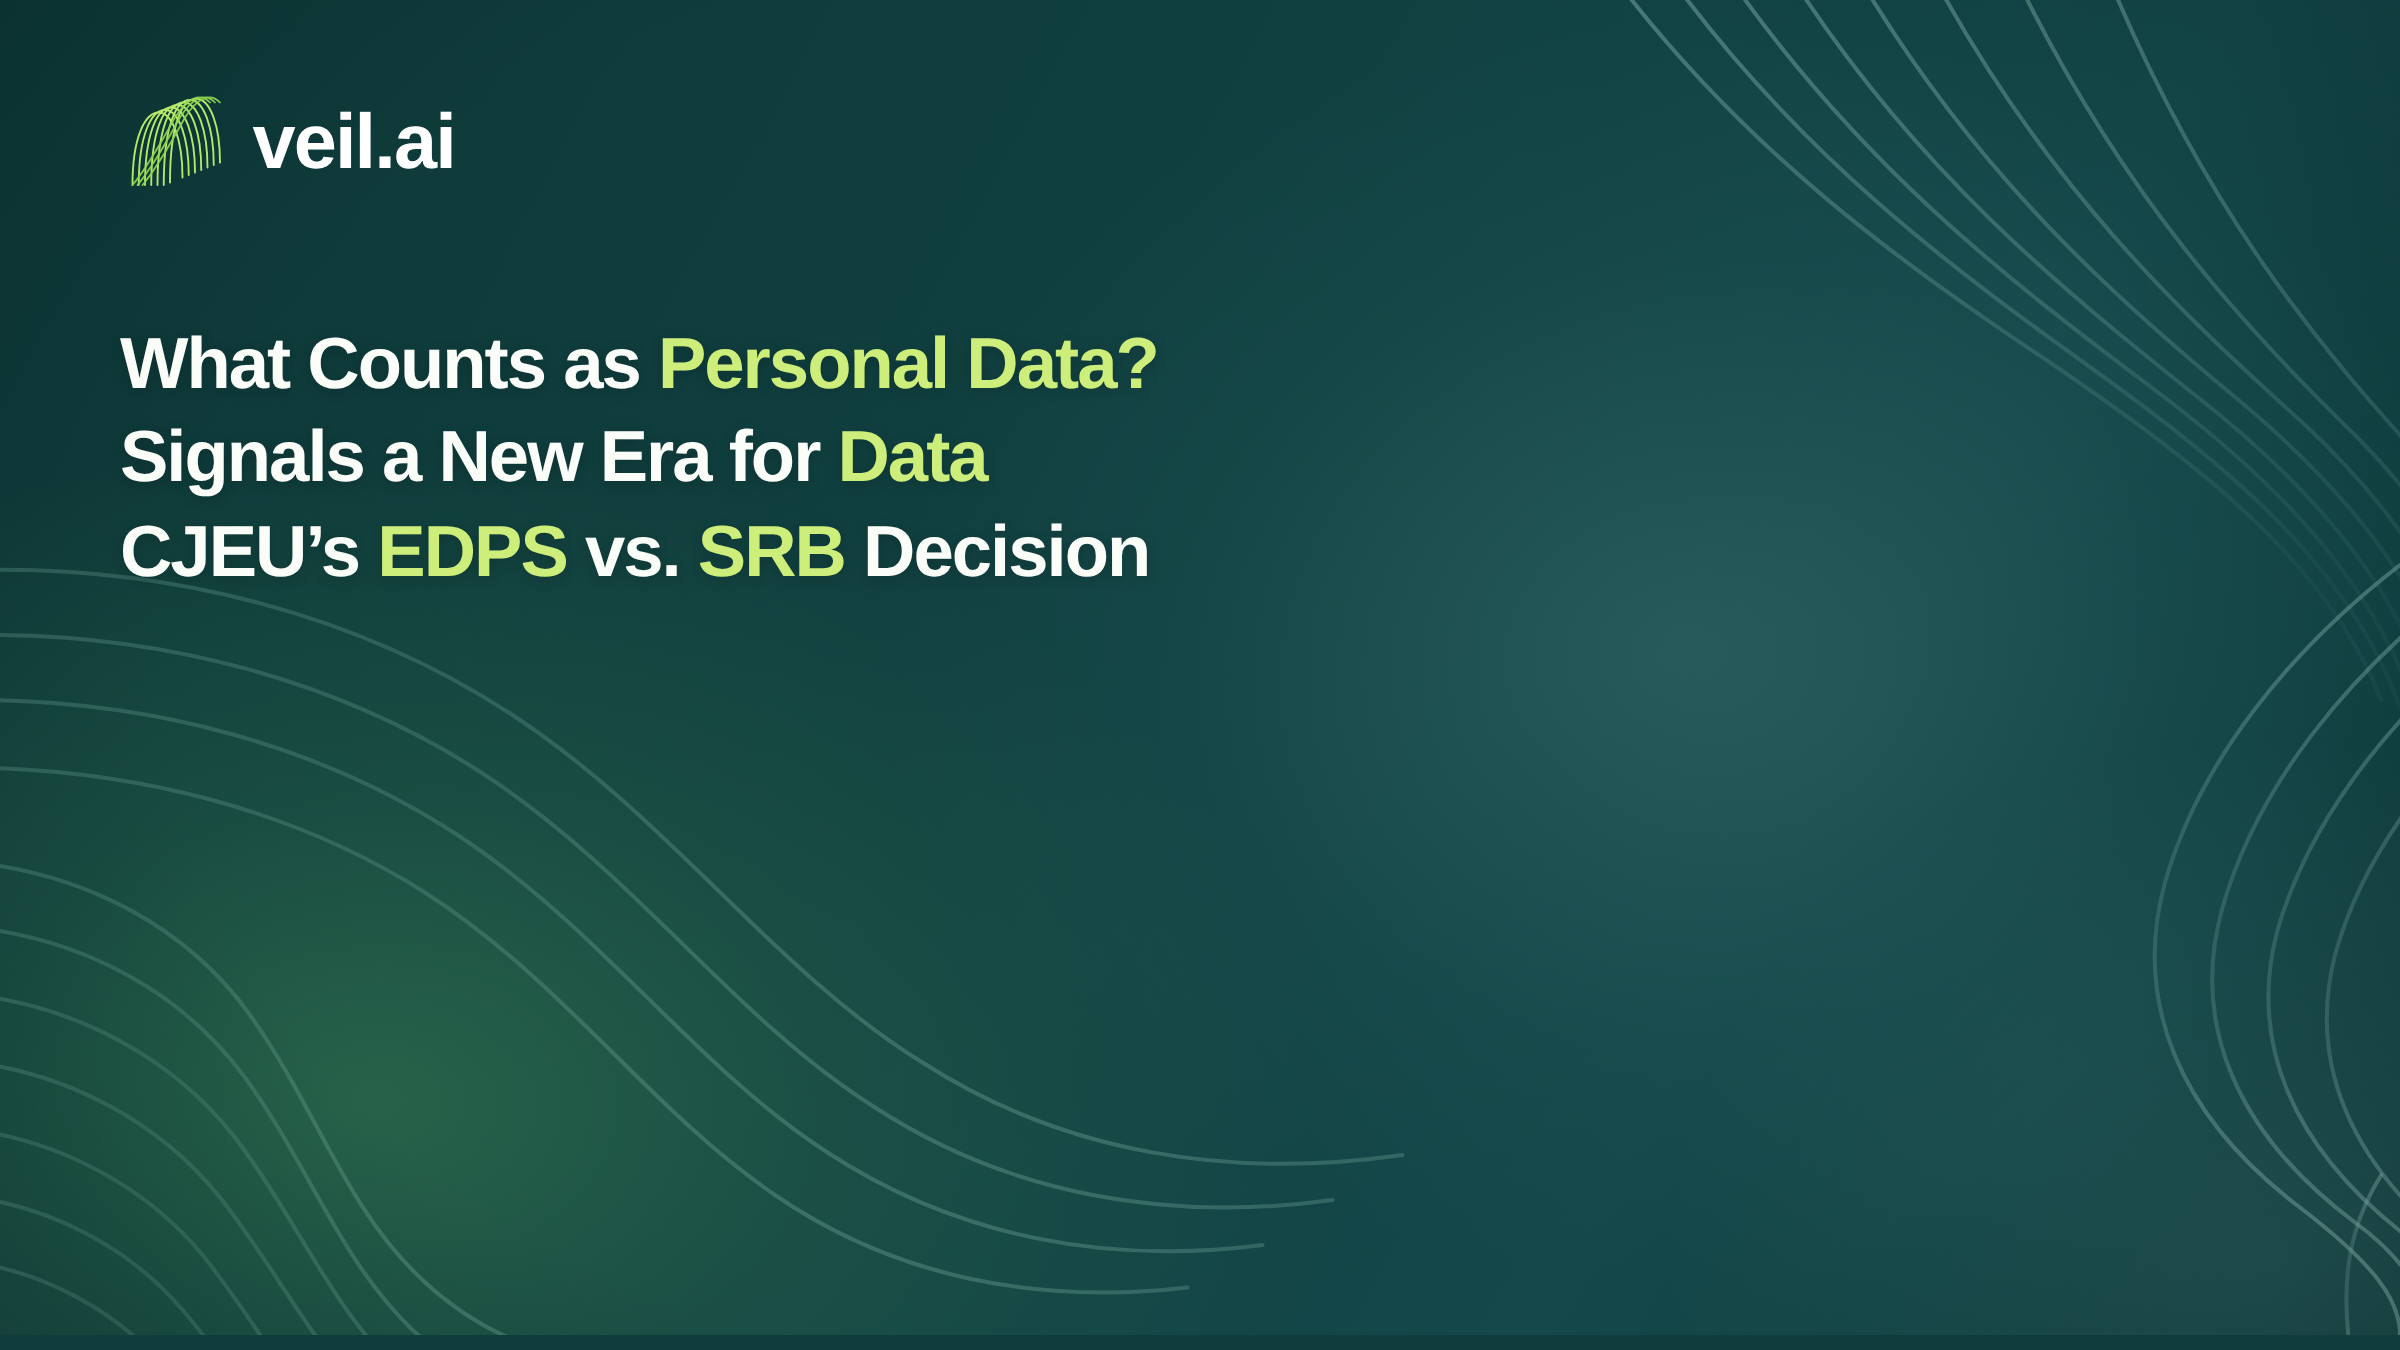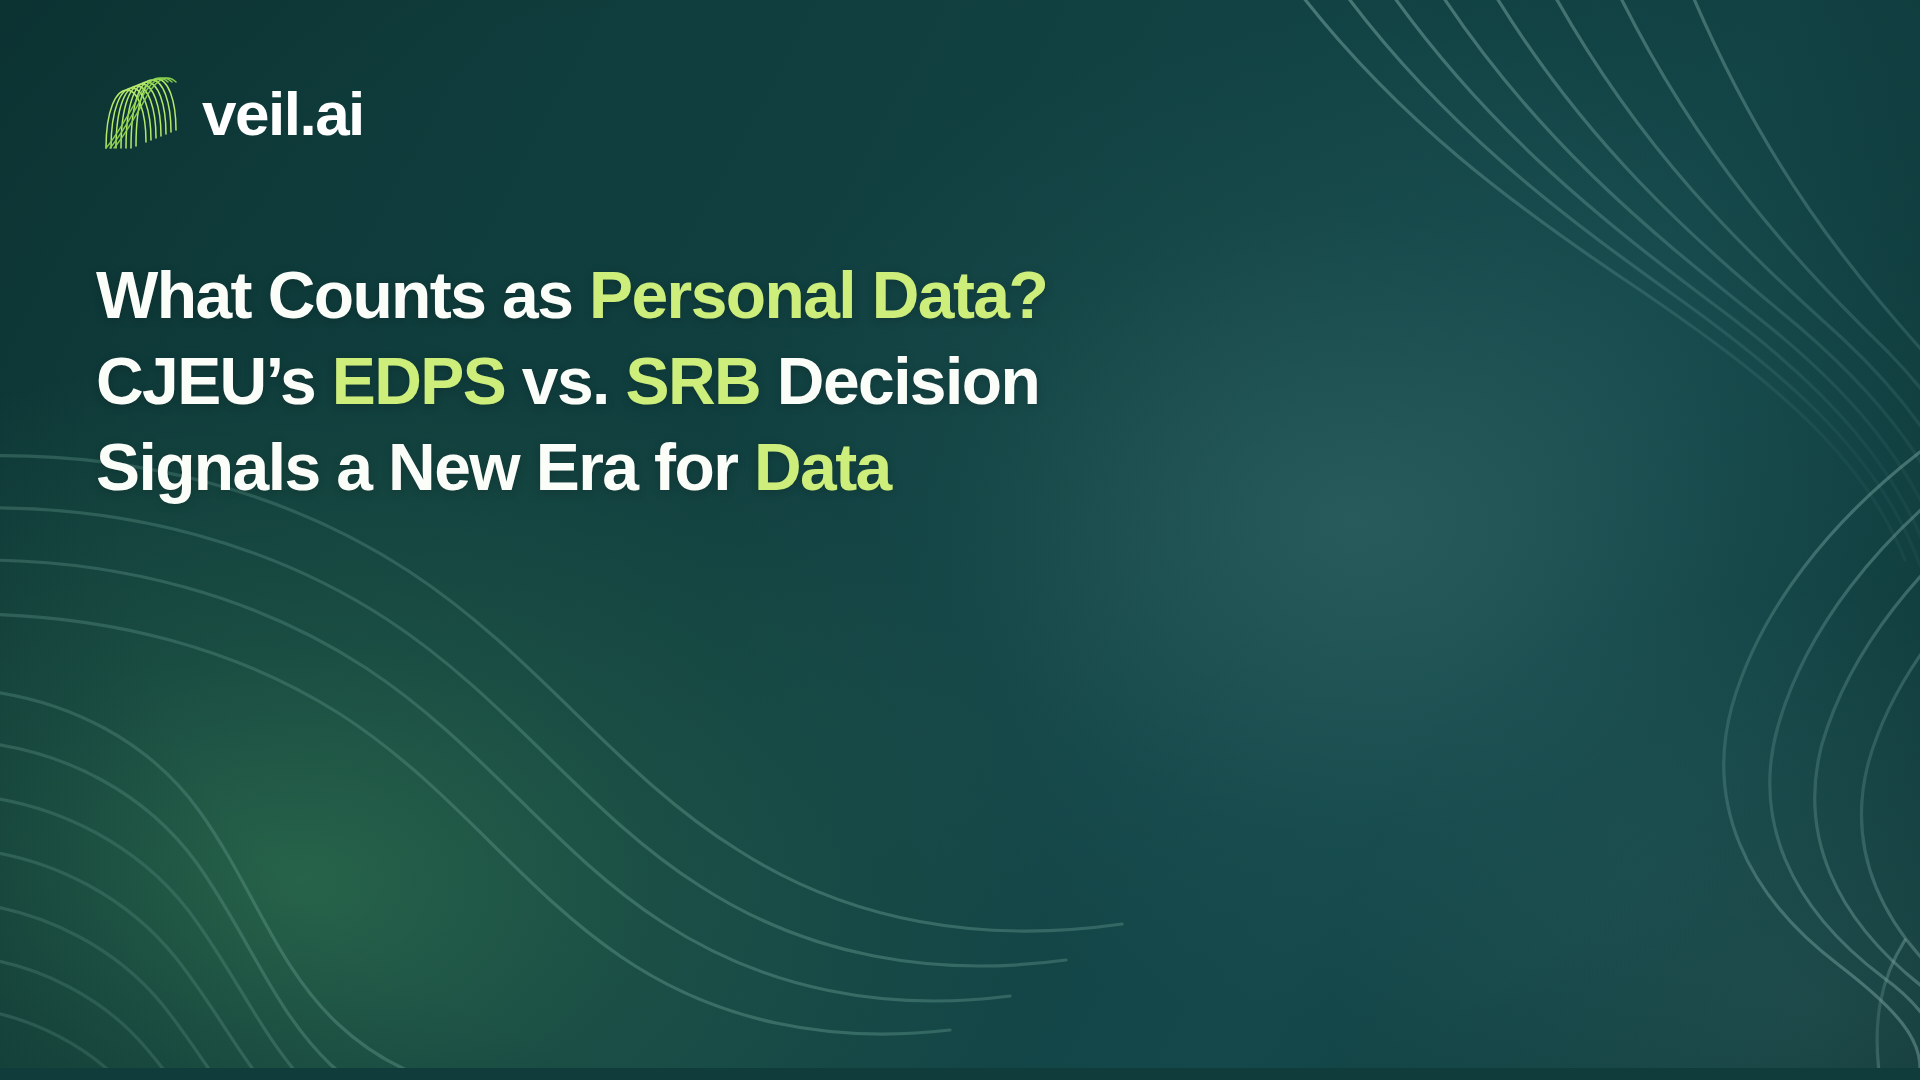--- a/index.html
+++ b/index.html
@@ -46,21 +46,21 @@
     white-space:nowrap;
     margin-top:2px;
   }
 
   
   .headline{
     position:absolute;left:96px;top:222px;
     width:1560px;
     font-family:"Liberation Sans", sans-serif;
     font-weight:bold;
-    font-size:66px;
+    font-size:58px;
     line-height:1.30;
     letter-spacing:-1.6px;
     color:#fbfdf8;
     text-shadow:0 2px 10px rgba(0,0,0,0.18);
     margin-top:31px;
   }
   .headline .hl{ color:#cdee7b; }
   .headline .ln{ display:block; white-space:nowrap; }
 </style>
 </head>
@@ -141,17 +141,17 @@
         <path d="M10,72 C22,58 34,36 44,18 C54,2 64,-2 72,6"></path>
         <path d="M14,72 C26,58 38,36 48,18 C58,2 68,-2 76,6"></path>
         <path d="M18,72 C30,58 42,36 52,18 C62,2 72,-2 80,6"></path>
       </g>
     </svg>
     <span class="logo-text">veil.ai</span>
   </div>
 
   <h1 class="headline">
       <span class="ln"><span>What Counts as </span><span class="hl">Personal Data?</span></span>
+      <span class="ln"><span>Signals a New Era for </span><span class="hl">Data</span></span>
       <span class="ln"><span>CJEU’s </span><span class="hl">EDPS</span><span> vs. </span><span class="hl">SRB</span><span> Decision</span></span>
-      <span class="ln"><span>Signals a New Era for </span><span class="hl">Data</span></span>
     </h1>
 
 </div>
 
 </body></html>

